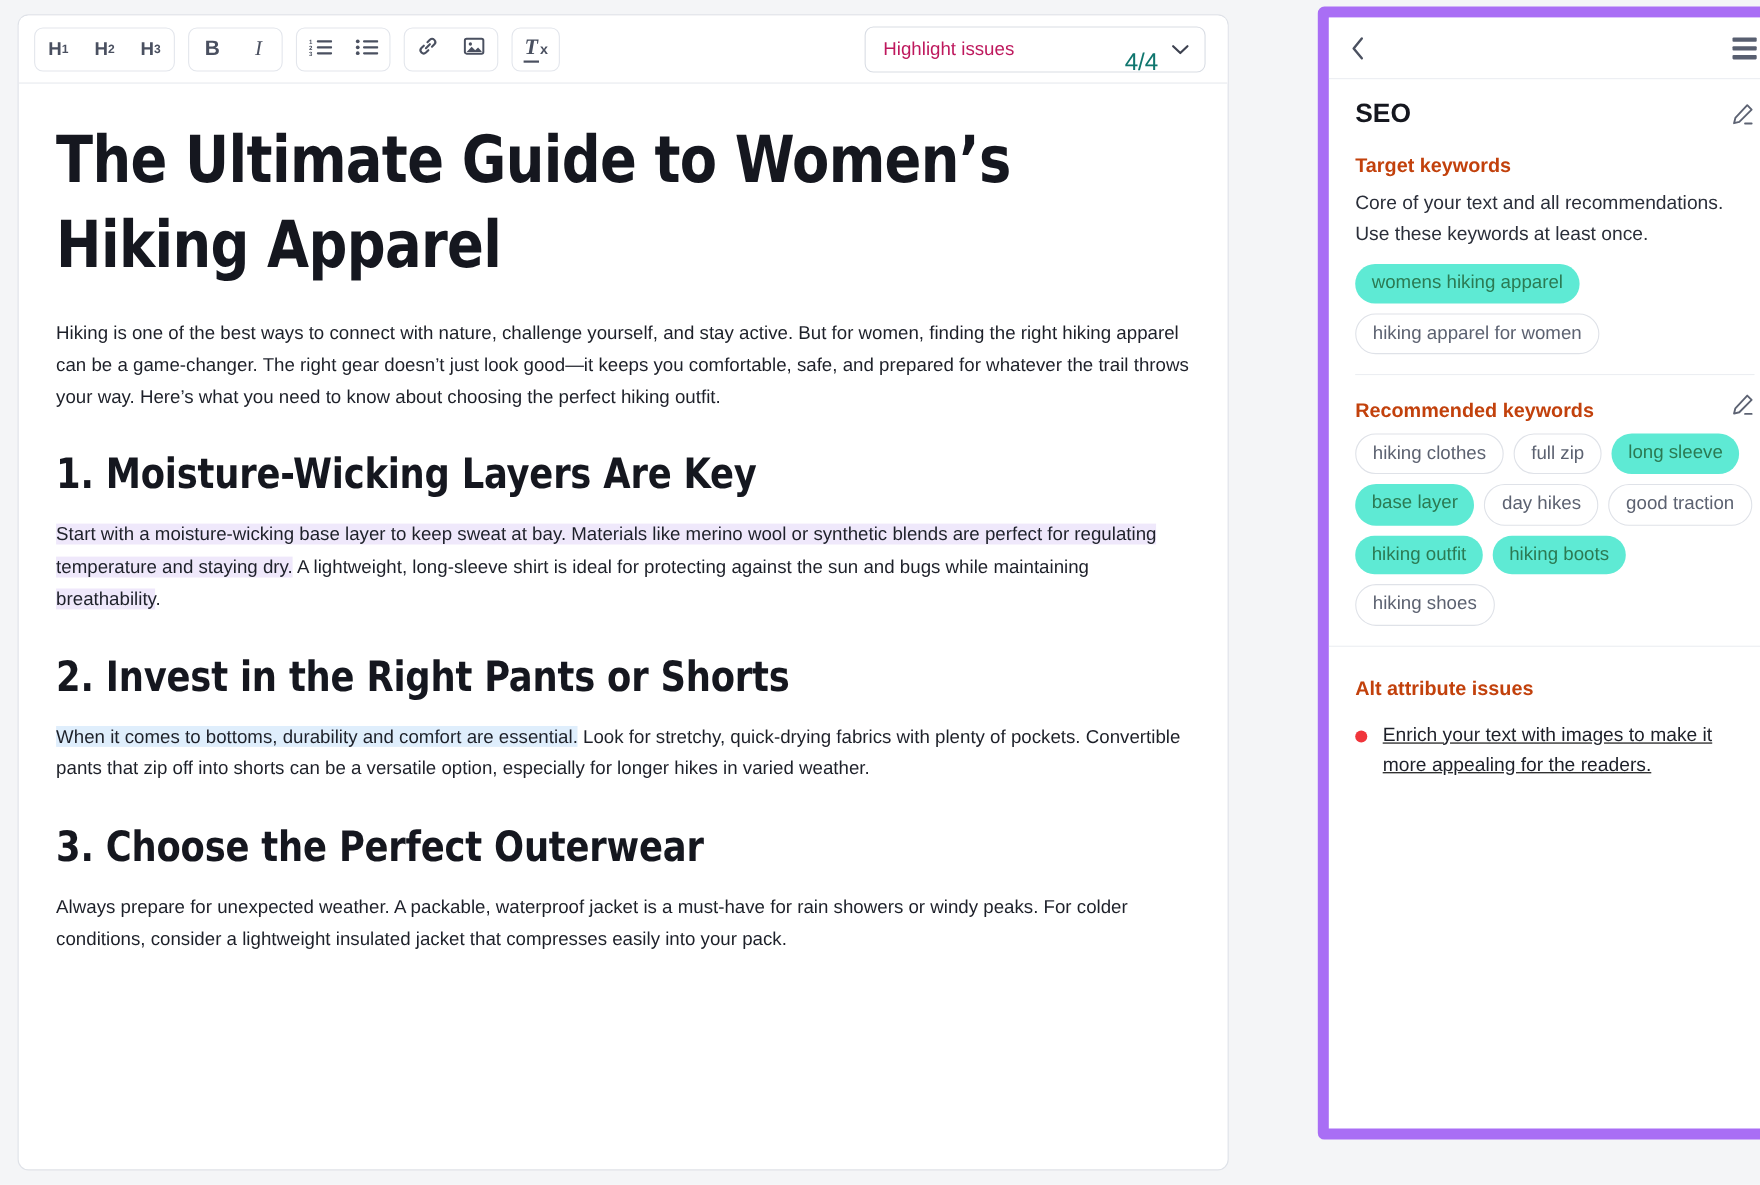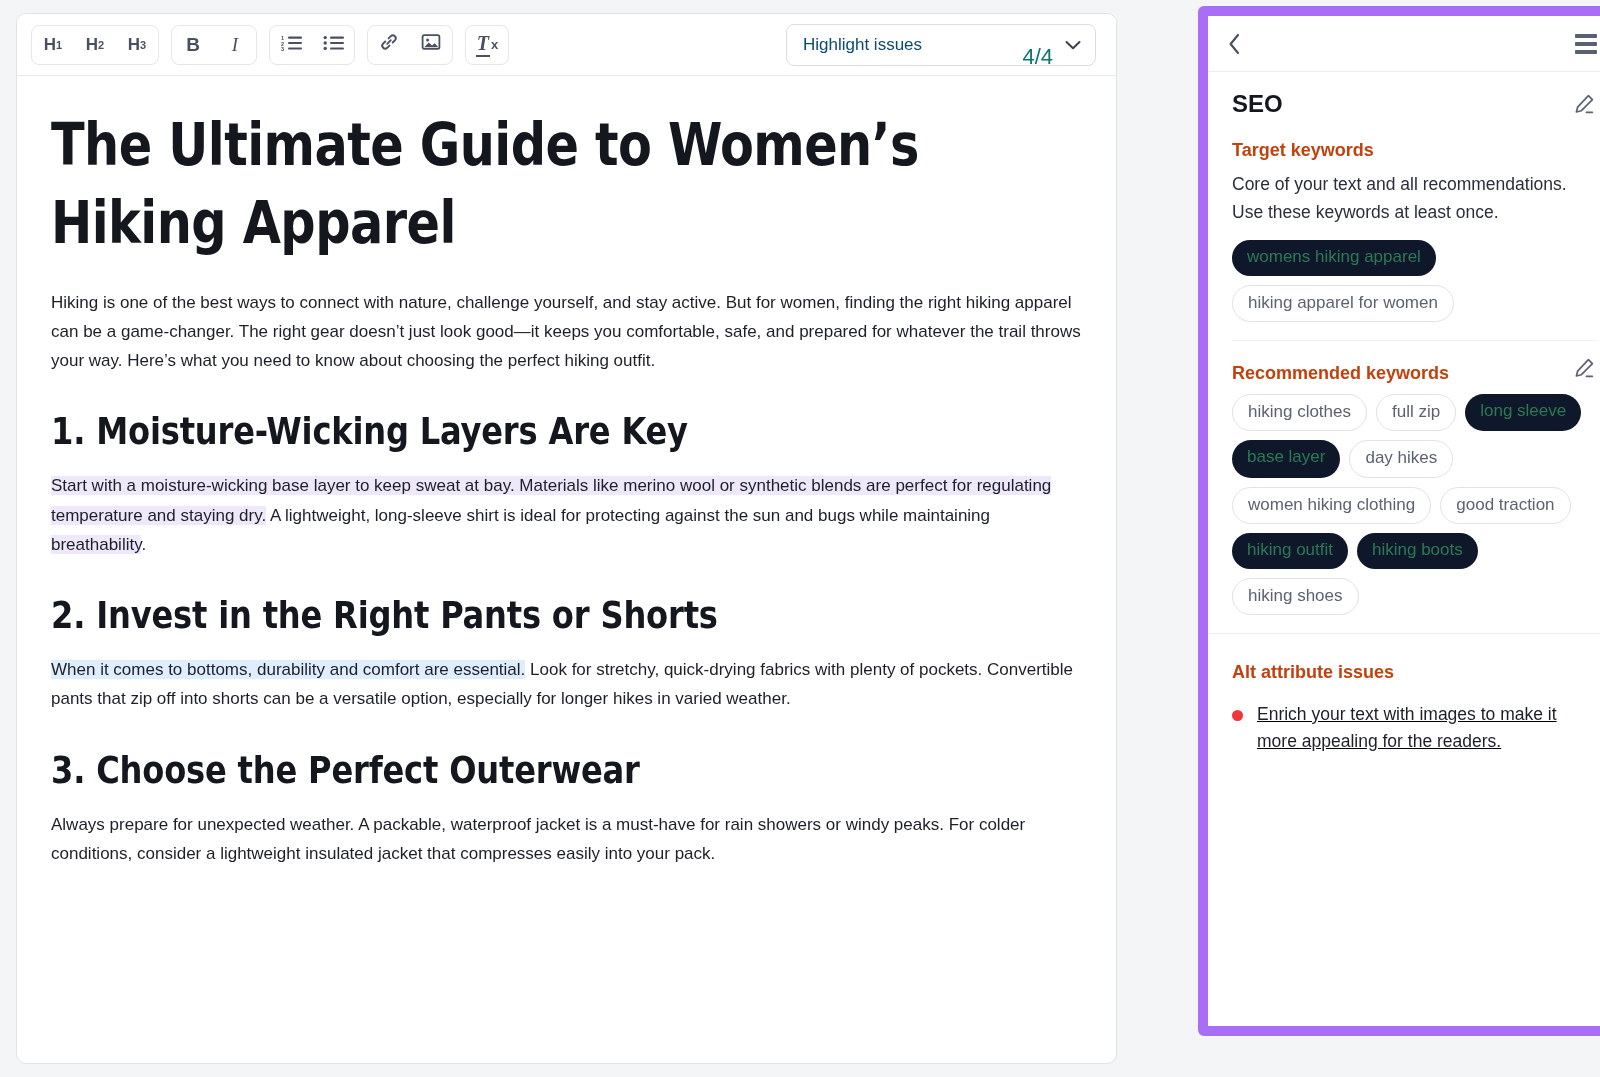--- a/index.html
+++ b/index.html
@@ -57,21 +57,21 @@
     display: flex; align-items: center;
     border: 1px solid #d9dde4;
     border-radius: 8px;
     height: 42px;
     padding: 0 14px 0 16px;
     min-width: 310px;
     background: #fff;
     cursor: pointer;
     margin-right: 6px;
   }
-  .hl-label { font-size: 17px; color: #0c4a6e; flex: 1 1 auto; }
+  .hl-label { font-size: 17px; color: #be185d; flex: 1 1 auto; }
   .hl-count { font-size: 22px; color: #0f766e; margin-right: 12px; margin-top: 24px; }
   .chev { color: #3d4250; display:flex; }
 
   .doc {
     flex: 1 1 auto;
     overflow: hidden;
     padding: 30px 34px 0 34px;
     position: relative;
   }
   h1.title {
@@ -142,21 +142,21 @@
 
   .pills { display: flex; flex-wrap: wrap; gap: 9px; }
   .pill {
     font-size: 17px;
     border-radius: 20px;
     padding: 7px 15px 8px 15px;
     line-height: 1.2;
     white-space: nowrap;
     cursor: pointer;
   }
-  .pill.green { background: #0f172a; color: #2b7a53; }
+  .pill.green { background: #5eead4; color: #2b7a53; }
   .pill.plain { background: #fff; color: #5c6271; border: 1px solid #dfe2e8; }
 
   .kw-scroll {
     position: relative;
     overflow: hidden;
     border-bottom: 1px solid #eceef2;
     padding-bottom: 18px;
   }
   .scroll-track {
     position: absolute; right: 6px; top: 10px;
@@ -333,21 +333,20 @@
               <path d="M13.4 19.3 L19.4 19.3"></path>
             </svg>
           </span>
         </div>
         <div class="pills">
           <span class="pill plain">hiking clothes</span>
           <span class="pill plain">full zip</span>
           <span class="pill green">long sleeve</span>
           <span class="pill green">base layer</span>
           <span class="pill plain">day hikes</span>
-          <span class="pill plain">women hiking clothing</span>
           <span class="pill plain">good traction</span>
           <span class="pill green">hiking outfit</span>
           <span class="pill green">hiking boots</span>
           <span class="pill plain">hiking shoes</span>
         </div>
       </div>
       <div class="scroll-track"></div>
     </div>
 
     <div class="sec-block">

